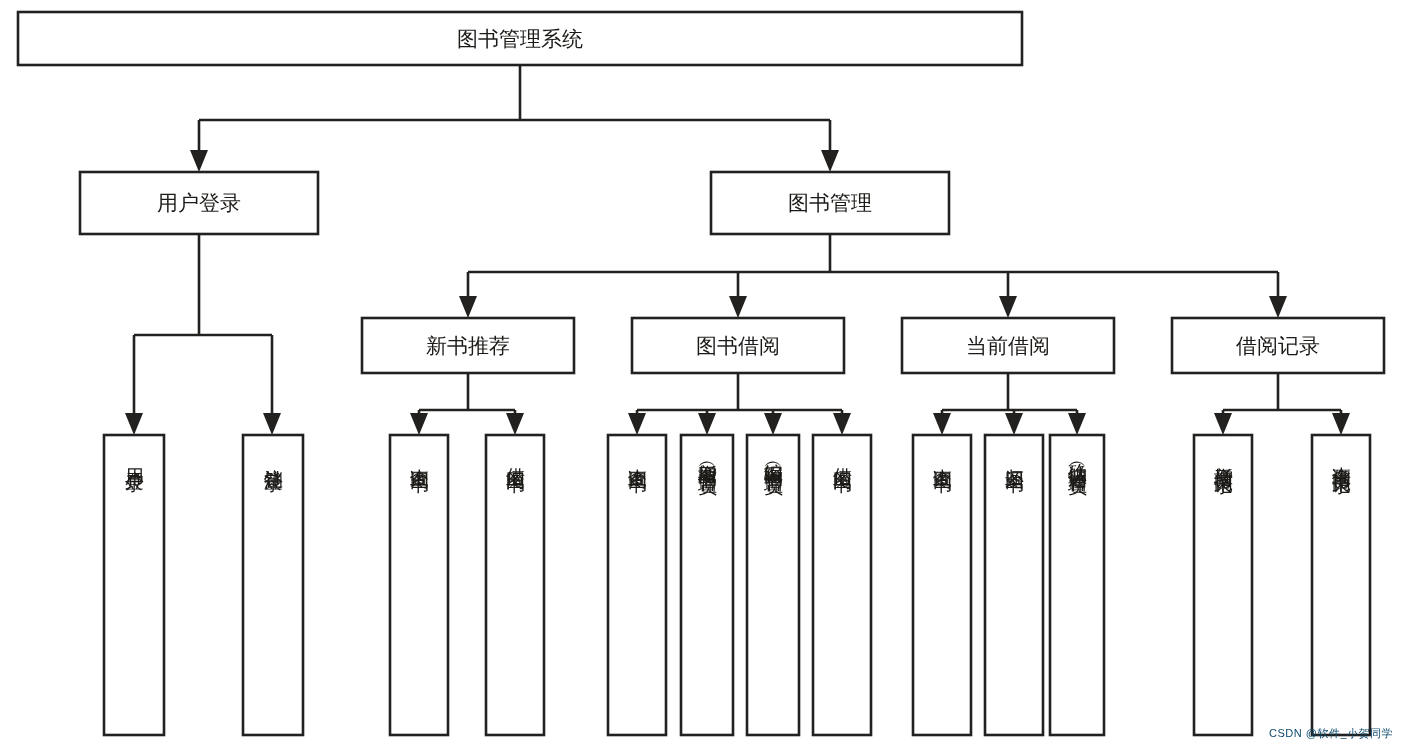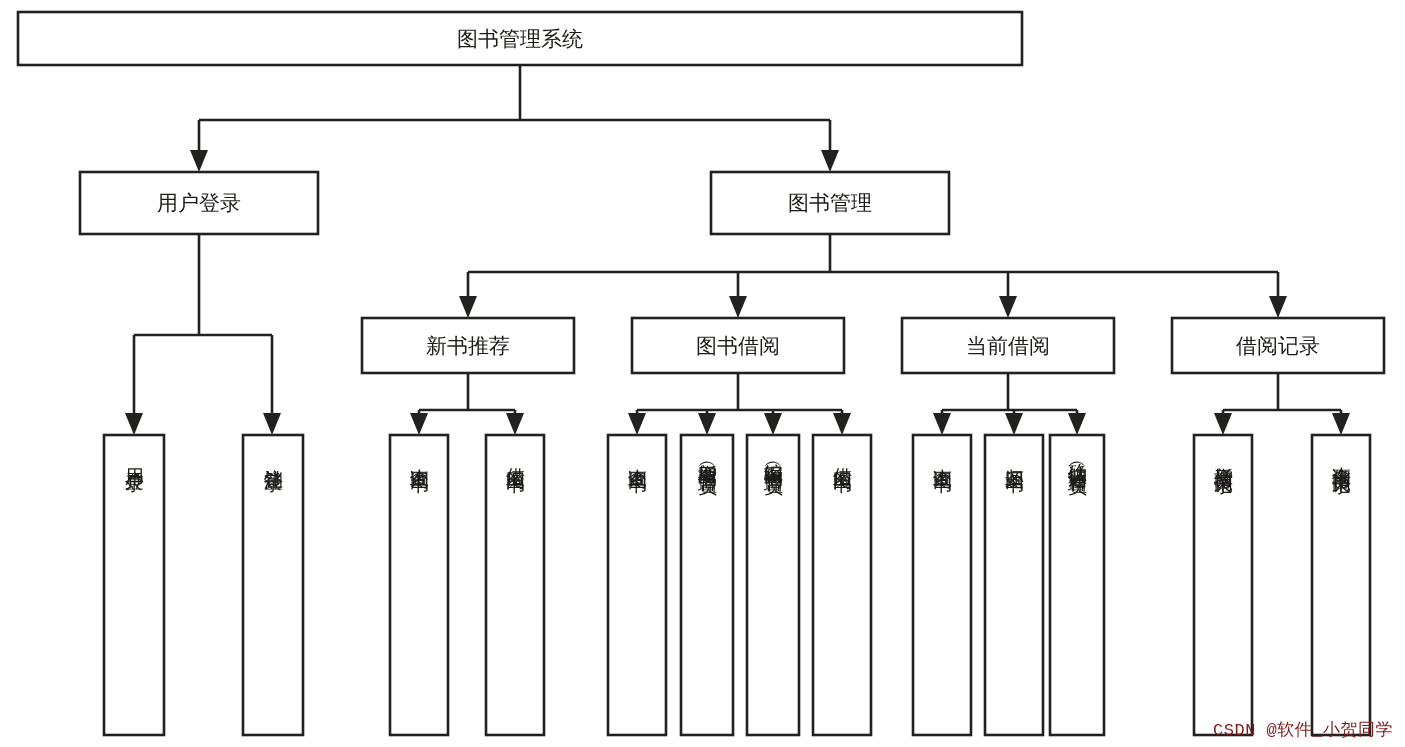--- a/index.html
+++ b/index.html
@@ -30,23 +30,23 @@
     fill:none;
     stroke:#23211f;
     stroke-width:2.6;
     stroke-linejoin:miter;
   }
   .arrow-head{fill:#23211f;stroke:none;}
   .watermark{
     position:absolute;
     right:12px;
     bottom:6px;
-    font-family:Liberation Mono, monospace;
-    font-size:17px;
-    color:#7f1d1d;
+    font-family:Liberation Sans, sans-serif;
+    font-size:11px;
+    color:#0c4a6e;
     letter-spacing:.5px;
     white-space:nowrap;
     pointer-events:none;
   }
 </style>
 </head>
 <body>
 
 <svg id="diagram" viewBox="0 0 1405 747" xmlns="http://www.w3.org/2000/svg">
 

